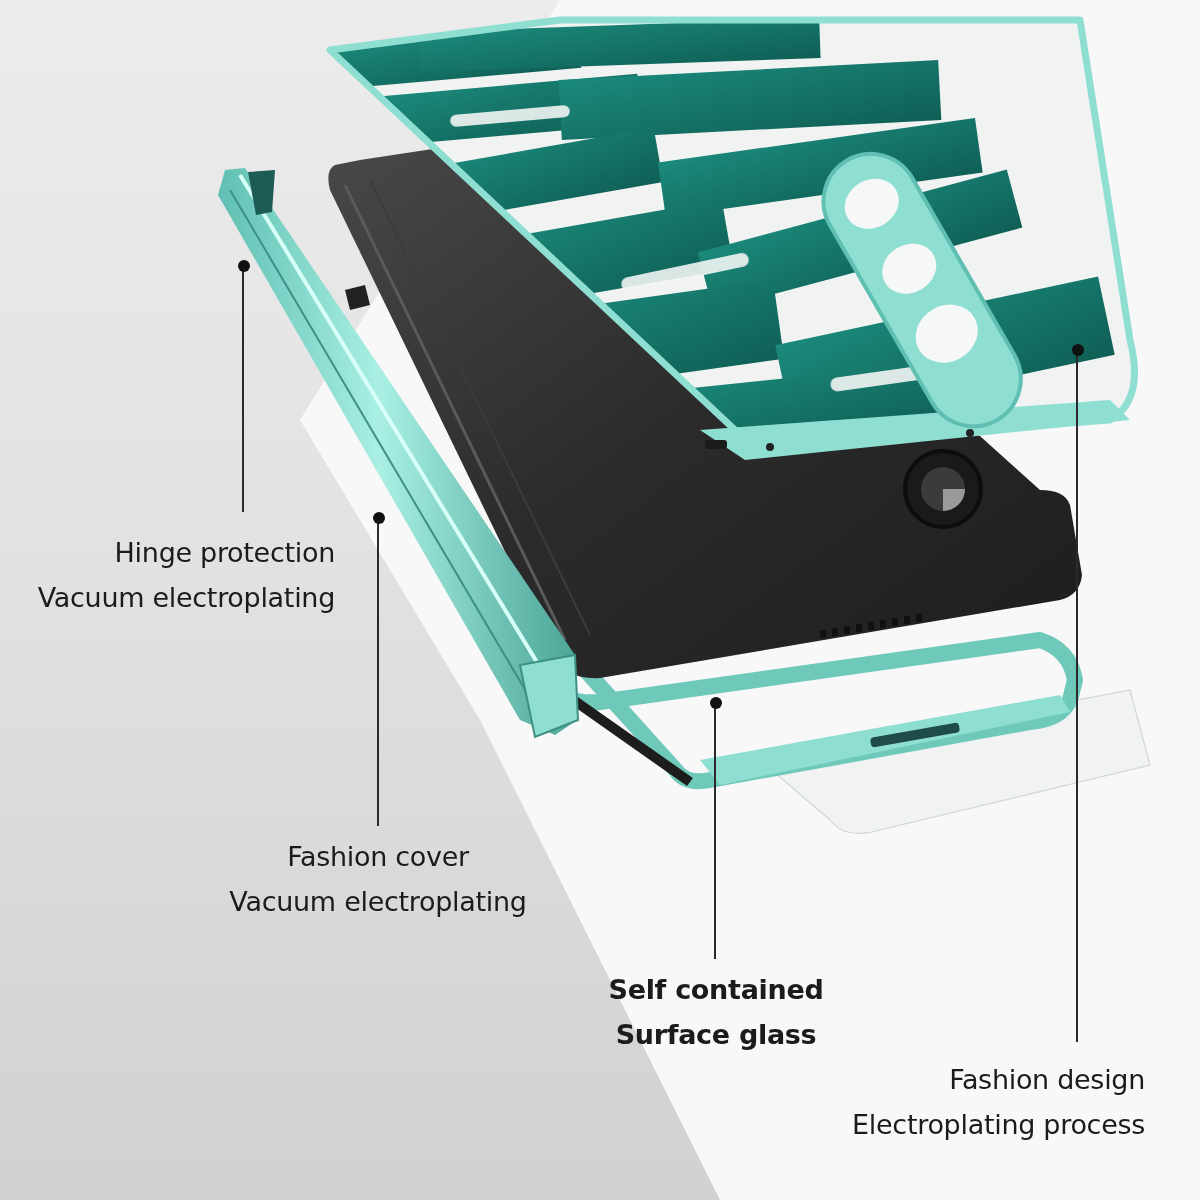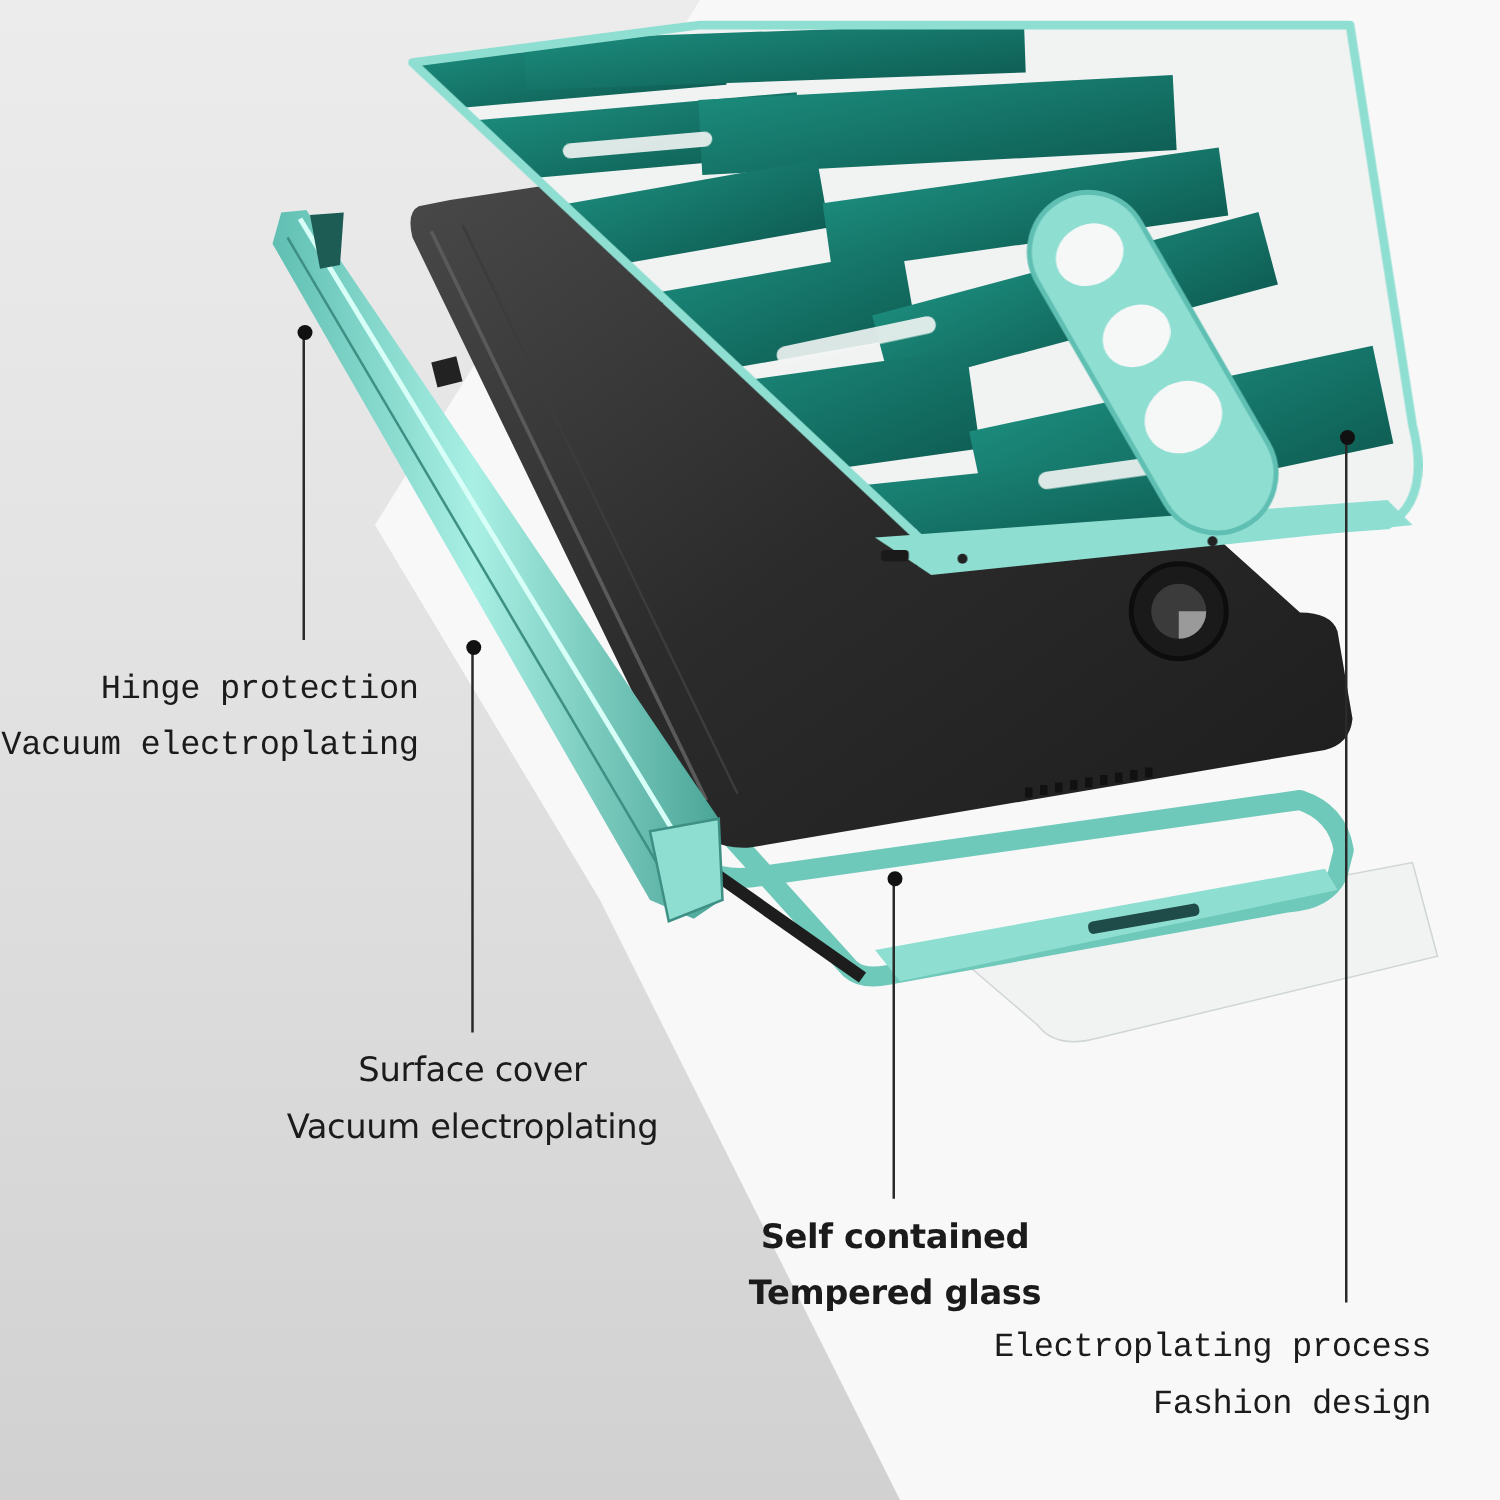--- a/index.html
+++ b/index.html
@@ -12,21 +12,21 @@
     position: absolute; inset: 0;
     background: linear-gradient(180deg, #ececec 0%, #e2e2e2 45%, #d2d1d2 100%);
   }
   .scene { position: absolute; left: 0; top: 0; width: 1200px; height: 1200px; }
   .callout-text {
     position: absolute; color: #1b1b1b; font-size: 27px; line-height: 45px;
     white-space: nowrap; letter-spacing: -0.3px;
   }
   .callout-text div { display: block; }
   .t-center { text-align: center; }
-  .t-right { text-align: right; font-family: Liberation Mono, monospace; }
+  .t-right { text-align: right; }
   .leader {
     position: absolute; width: 2px; background: #2a2a2a;
   }
   .dot {
     position: absolute; width: 12px; height: 12px; border-radius: 50%;
     background: #111; margin-left: -5px; margin-top: -6px;
   }
 </style>
 </head>
 <body>
@@ -137,25 +137,25 @@
 
 <div class="leader" style="left:1076px; top:350px; height:692px;"></div>
 <div class="dot" style="left:1077px; top:350px;"></div>
 
 <div class="callout-text t-right" style="right:865px; top:530px;">
   <div>Hinge protection</div>
   <div>Vacuum electroplating</div>
 </div>
 
 <div class="callout-text t-center" style="left:208px; width:340px; top:834px;">
-  <div>Surface cover</div>
+  <div>Fashion cover</div>
   <div>Vacuum electroplating</div>
 </div>
 
 <div class="callout-text t-center" style="left:596px; width:240px; top:967px;font-weight:bold;">
   <div>Self contained</div>
-  <div>Tempered glass</div>
+  <div>Surface glass</div>
 </div>
 
 <div class="callout-text t-right" style="right:55px; top:1057px;">
+  <div>Fashion design</div>
   <div>Electroplating process</div>
-  <div>Fashion design</div>
 </div>
 
 </body></html>

